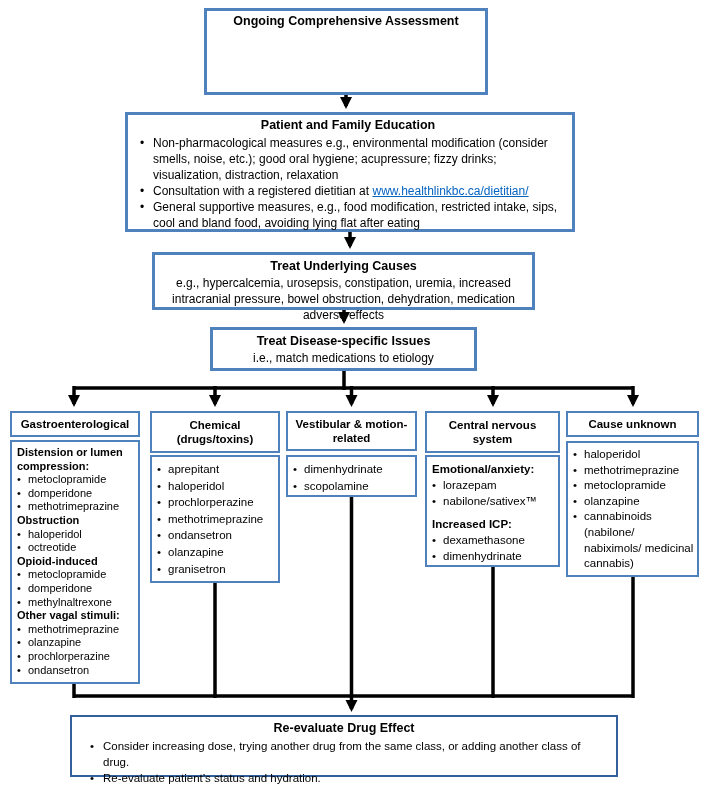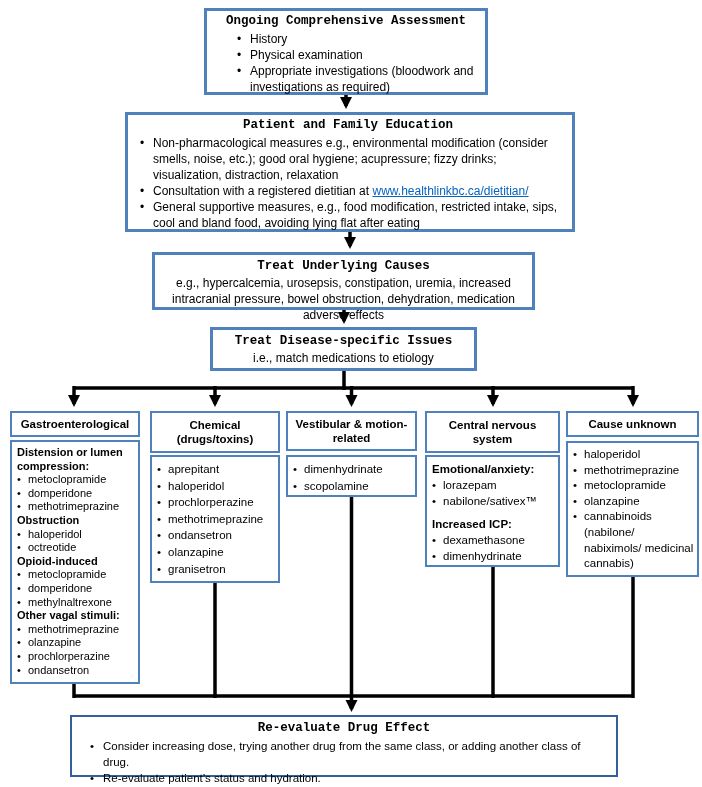--- a/index.html
+++ b/index.html
@@ -14,21 +14,21 @@
     font-family:"Liberation Sans","DejaVu Sans",sans-serif;
     background:#ffffff;color:var(--text);
   }
   #canvas{position:relative;width:702px;height:787px;background:#ffffff;overflow:hidden;}
   #connectors{position:absolute;left:0;top:0;width:702px;height:787px;z-index:0;}
 
   .fbox{position:absolute;background:#ffffff;border:3px solid var(--accent);z-index:1;}
   .fbox.thin{border-width:2px;}
   .fbox.dark{border-color:var(--accent-dark);border-width:2px;}
 
-  .box-title{font-weight:bold;font-size:12.5px;line-height:17px;text-align:center;font-family:Liberation Mono, monospace;}
+  .box-title{font-weight:bold;font-size:12.5px;line-height:17px;text-align:center;}
   .box-body{font-size:12px;line-height:16px;text-align:center;}
 
   ul.blist{list-style:none;font-size:12px;line-height:16px;text-align:left;}
   ul.blist li{position:relative;padding-left:13px;}
   ul.blist li::before{content:"\2022";position:absolute;left:0;top:0;}
   a.link{color:var(--link);text-decoration:underline;}
 
   
   #box-assessment{left:204px;top:8px;width:284px;height:87px;padding:2px 6px 0 6px;}
   #box-assessment ul{margin:1px 0 0 24px;}
@@ -91,25 +91,20 @@
       <line x1="215" y1="582" x2="215" y2="698"></line>
       <line x1="493" y1="566" x2="493" y2="698"></line>
       <line x1="633" y1="576" x2="633" y2="698"></line>
       <line x1="74" y1="696" x2="633" y2="696"></line>
       <line x1="351.5" y1="496" x2="351.5" y2="709" marker-end="url(#ah)"></line>
     </g>
   </svg>
 
   <div class="fbox" id="box-assessment">
     <div class="box-title">Ongoing Comprehensive Assessment</div>
-    <ul class="blist">
-        <li>History</li>
-        <li>Physical examination</li>
-        <li>Appropriate investigations (bloodwork and investigations as required)</li>
-      </ul>
   </div>
 
   <div class="fbox" id="box-education">
     <div class="box-title">Patient and Family Education</div>
     <ul class="blist">
         <li>Non-pharmacological measures e.g., environmental modification (consider smells, noise, etc.); good oral hygiene; acupressure; fizzy drinks; visualization, distraction, relaxation</li>
         <li>Consultation with a registered dietitian at <a class="link" href="#">www.healthlinkbc.ca/dietitian/</a></li>
         <li>General supportive measures, e.g., food modification, restricted intake, sips, cool and bland food, avoiding lying flat after eating</li>
       </ul>
   </div>

